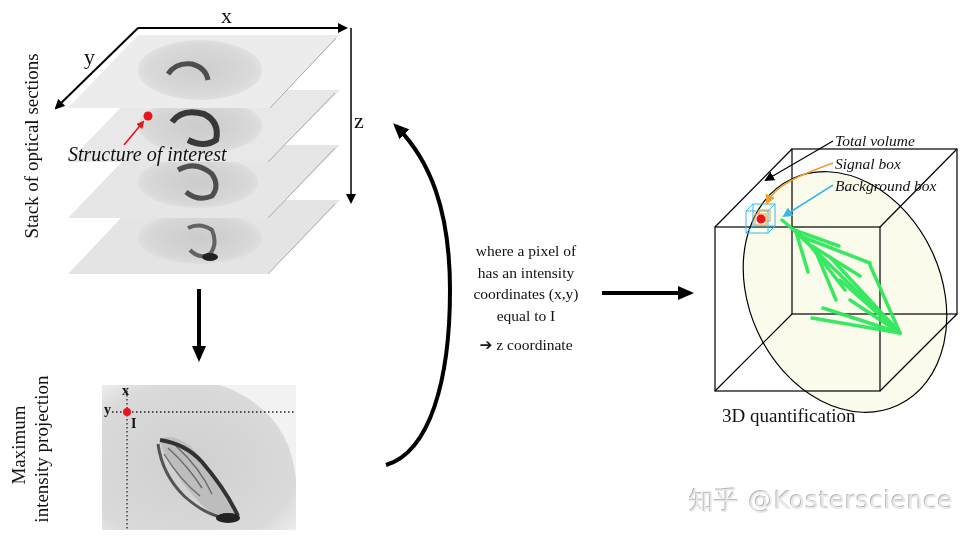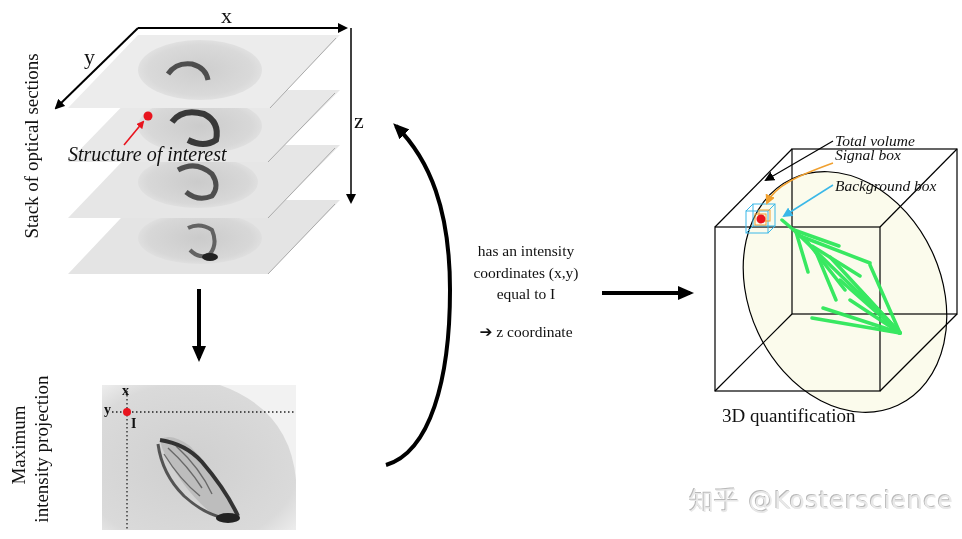--- a/index.html
+++ b/index.html
@@ -3,21 +3,21 @@
 <meta charset="utf-8">
 <style>
   html, body { margin: 0; padding: 0; background: #ffffff; }
   body { width: 962px; height: 539px; position: relative; overflow: hidden;
          font-family: "Liberation Serif", "DejaVu Serif", serif; color: #111; }
   svg.canvas { position: absolute; left: 0; top: 0; }
   .vlabel { position: absolute; transform-origin: 0 0; transform: rotate(-90deg);
             white-space: nowrap; font-size: 19px; line-height: 21px; text-align: center; }
   .mid-text { position: absolute; left: 456px; top: 240px; width: 140px; text-align: center;
               font-size: 15.5px; line-height: 21.5px; }
-  .mid-text .zc { margin-top: 16px; }
+  .mid-text .zc { margin-top: 8px; }
   .axis-label { position: absolute; font-size: 22px; }
   .soi { position: absolute; left: 68px; top: 143px; font-style: italic; font-size: 20px;
          white-space: nowrap; }
   .legend { position: absolute; font-size: 15.5px; white-space: nowrap; line-height: 18px; font-style: italic; }
   .caption3d { position: absolute; left: 722px; top: 405px; font-size: 19px; white-space: nowrap; }
   .watermark { position: absolute; left: 689px; top: 484px; font-family: "DejaVu Sans", sans-serif;
                font-size: 25px; color: #e8e8e8; white-space: nowrap;
                text-shadow: -1px -1px 0 #b9b9b9, 1px 1px 0 #ffffff; letter-spacing: 0.5px; }
   .mip-lbl { position: absolute; font-family: "Liberation Serif", serif; font-weight: bold; font-size: 14px; }
 </style>
@@ -170,27 +170,28 @@
 <div class="soi">Structure of interest</div>
 
 <div class="vlabel" style="left:8px; top:515px; width:140px;">Maximum</div>
 <div class="vlabel" style="left:31px; top:539px; width:180px;">intensity projection</div>
 
 <div class="mip-lbl" style="left:122px; top:383px;">x</div>
 <div class="mip-lbl" style="left:104px; top:402px;">y</div>
 <div class="mip-lbl" style="left:131px; top:416px;">I</div>
 
 <div class="mid-text">
+  <div>where a pixel of</div>
   <div>has an intensity</div>
   <div>coordinates (x,y)</div>
   <div>equal to I</div>
   <div class="zc">
     <span>➔</span>
     <span>z coordinate</span>
   </div>
 </div>
 
 <div class="legend" style="left:835px; top:132px;">Total volume</div>
-<div class="legend" style="left:835px; top:146px;text-align:center;">Signal box</div>
+<div class="legend" style="left:835px; top:155px;text-align:center;">Signal box</div>
 <div class="legend" style="left:835px; top:177px;">Background box</div>
 <div class="caption3d">3D quantification</div>
 
 <div class="watermark">知乎 @Kosterscience</div>
 
 </body></html>

